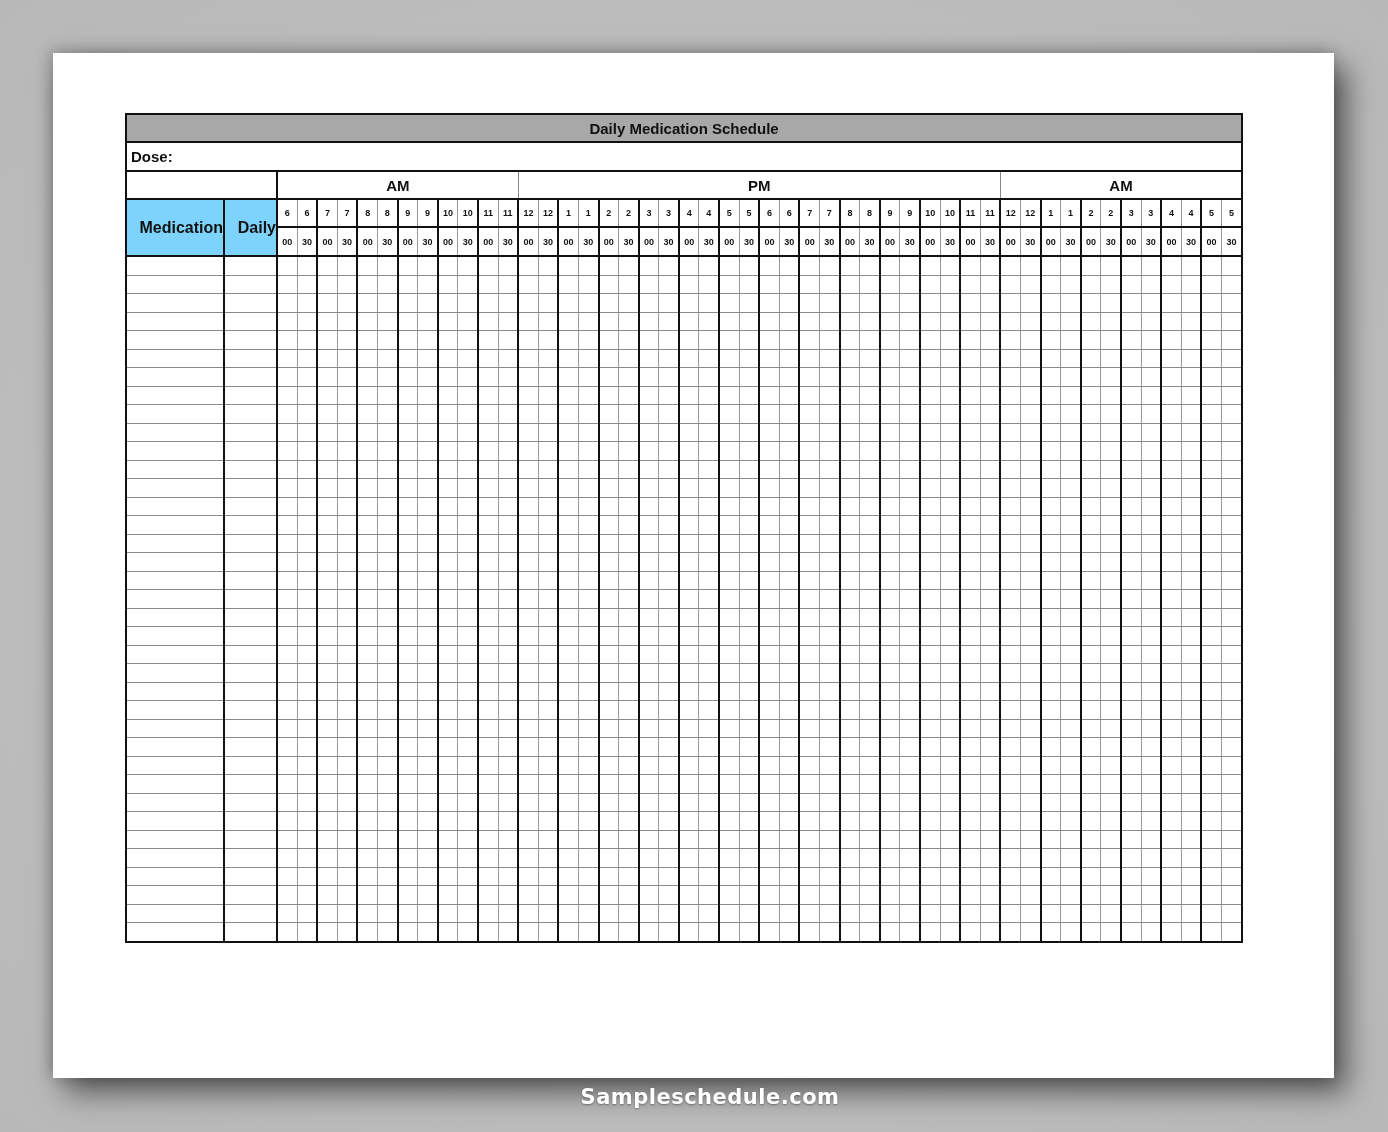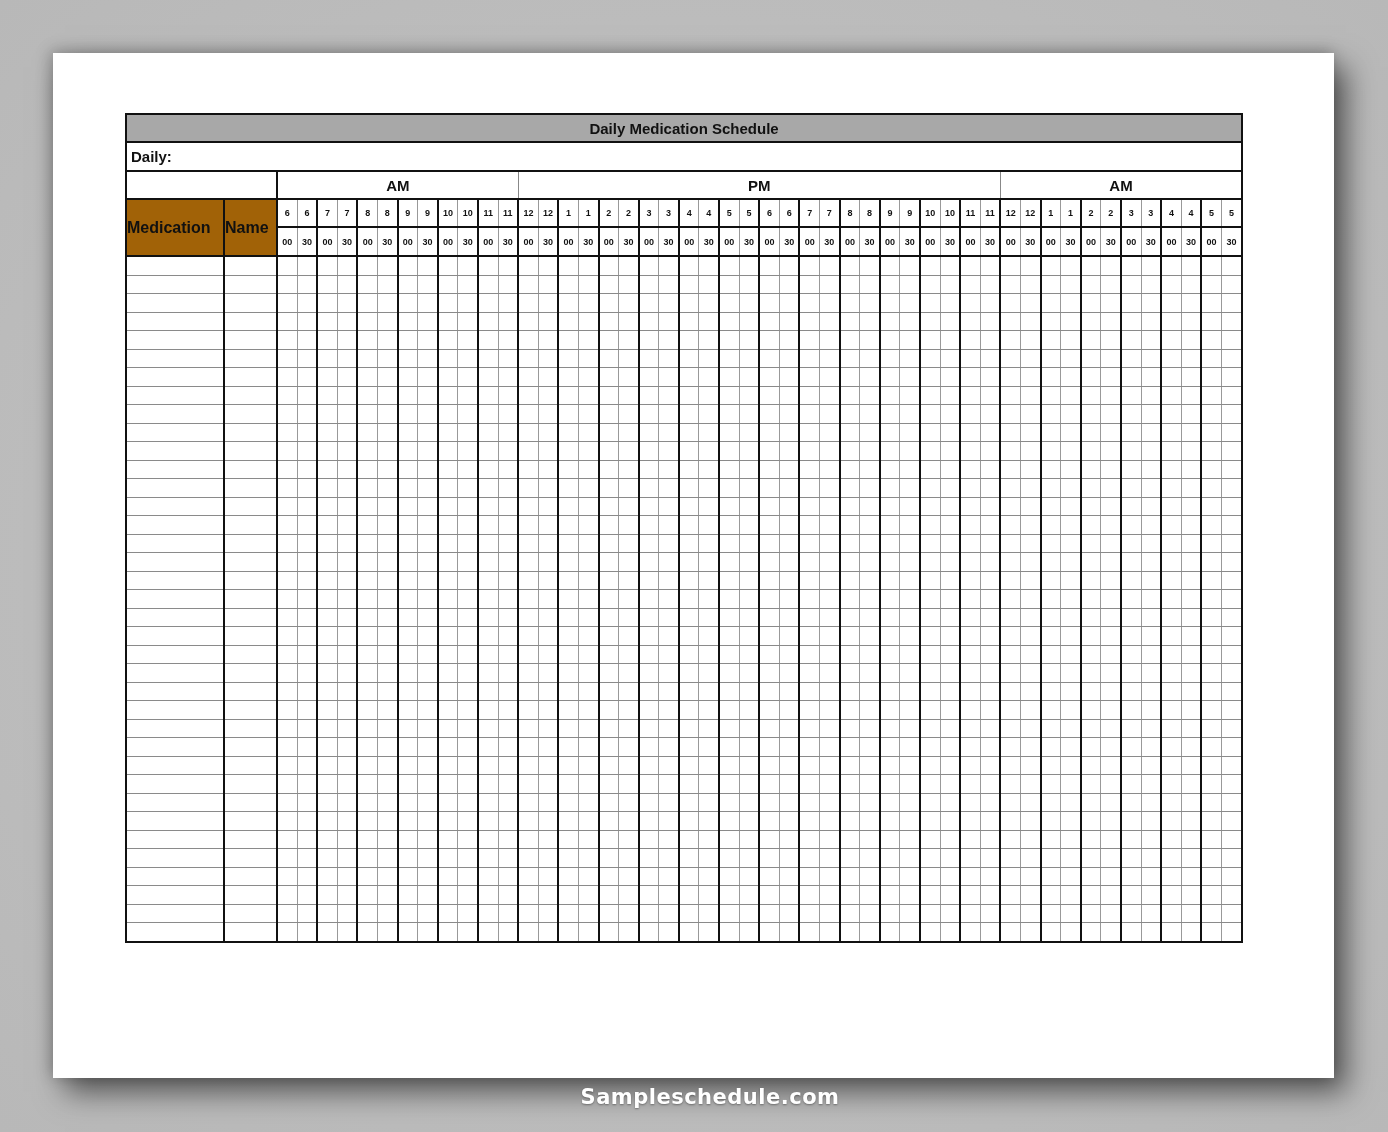--- a/index.html
+++ b/index.html
@@ -27,21 +27,21 @@
   .name-cell {
     height:27px; font-weight:bold; font-size:15px; padding-left:4px !important;
     border:2px solid #111 !important; text-align:left;
   }
   .period-blank { border:2px solid #111 !important; height:26px; }
   .period-cell {
     text-align:center; font-weight:bold; font-size:15px;
     border-top:2px solid #111 !important; border-bottom:2px solid #111 !important;
   }
   .col-head {
-    background:#a16207; font-weight:bold; font-size:16px; text-align:left;
+    background:#7dd3fc; font-weight:bold; font-size:16px; text-align:right;
     border:2px solid #111 !important;
   }
   .hr-cell, .mn-cell {
     text-align:center; font-weight:bold; font-size:9px; height:26px;
     border-top:1px solid #888; border-bottom:2px solid #111 !important;
   }
   .mn-cell { height:27px; }
   .body-row td { height:17.5px; border-top:1px solid #8a8a8a; border-bottom:1px solid #8a8a8a; }
   .c-med, .c-dose { border-left:2px solid #111 !important; border-right:2px solid #111 !important; }
   .slot-odd { border-left:2px solid #111 !important; border-right:1px solid #999 !important; }
@@ -109,31 +109,31 @@
         <col style="width: 20.1042px;">
         <col style="width: 20.1042px;">
         <col style="width: 20.1042px;">
         <col style="width: 20.1042px;">
       </colgroup>
     <tbody id="tbody">
       <tr>
         <td class="title-cell" id="title-cell" colspan="50">Daily Medication Schedule</td>
       </tr>
       <tr>
-        <td class="name-cell" id="name-cell" colspan="50"><span>Daily:</span></td>
+        <td class="name-cell" id="name-cell" colspan="50"><span>Dose:</span></td>
       </tr>
       <tr id="period-row">
         <td class="period-blank" colspan="2"></td>
       <td class="period-cell" colspan="12" style="border-left: 1px solid rgb(136, 136, 136);">AM</td>
           <td class="period-cell" colspan="24" style="border-left: 1px solid rgb(136, 136, 136);">PM</td>
           <td class="period-cell" colspan="12" style="border-left: 1px solid rgb(136, 136, 136); border-right: 2px solid rgb(17, 17, 17);">AM</td>
         </tr>
       <tr id="hour-row">
         <td class="col-head" rowspan="2">Medication</td>
-        <td class="col-head" rowspan="2">Name</td>
+        <td class="col-head" rowspan="2">Daily</td>
       <td class="hr-cell slot-odd">6</td>
           <td class="hr-cell slot-even">6</td>
           <td class="hr-cell slot-odd">7</td>
           <td class="hr-cell slot-even">7</td>
           <td class="hr-cell slot-odd">8</td>
           <td class="hr-cell slot-even">8</td>
           <td class="hr-cell slot-odd">9</td>
           <td class="hr-cell slot-even">9</td>
           <td class="hr-cell slot-odd">10</td>
           <td class="hr-cell slot-even">10</td>

